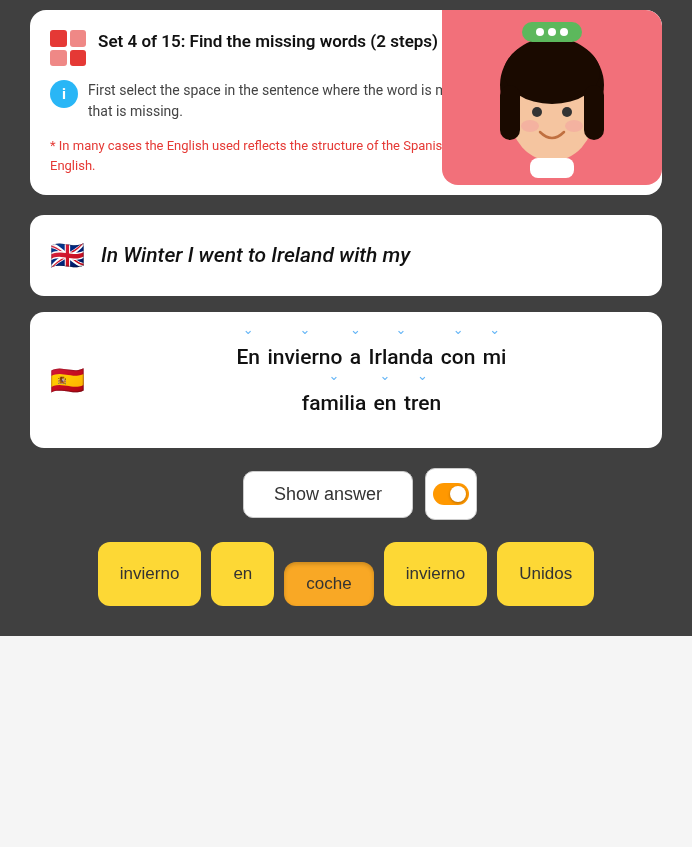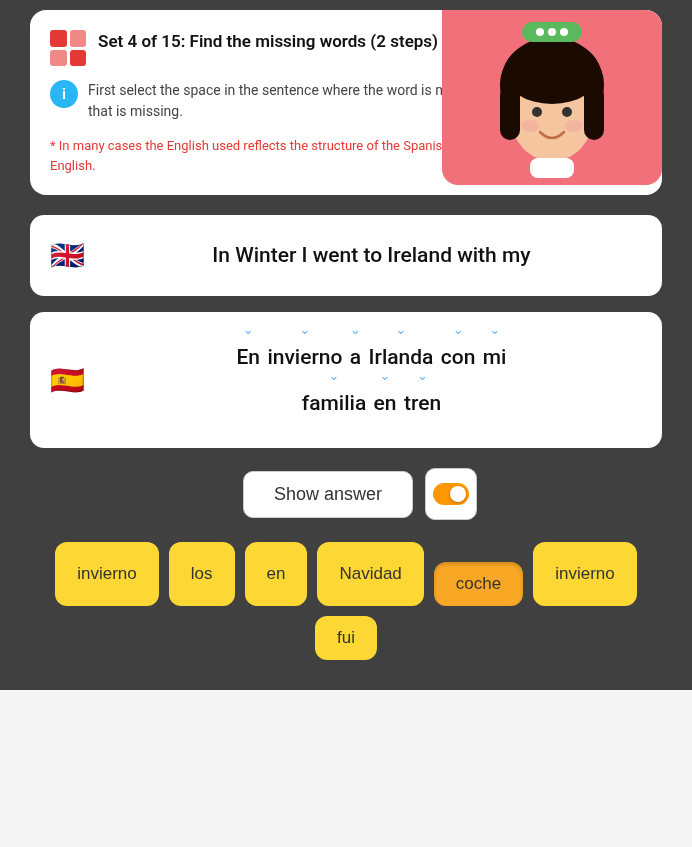--- a/index.html
+++ b/index.html
@@ -137,23 +137,23 @@
 
     .flag {
       font-size: 28px;
       flex-shrink: 0;
     }
 
     .sentence-text {
       font-size: 21px;
       font-weight: 500;
       color: #111;
-      text-align: center;
       flex: 1;
       line-height: 1.5;
+      font-style: italic;
     }
 
     
     .spanish-card {
       background: white;
       border-radius: 14px;
       padding: 22px 20px;
       margin-bottom: 20px;
       display: flex;
       align-items: center;
@@ -369,21 +369,19 @@
     <button class="show-answer-btn">Show answer</button>
     <button class="toggle-btn">
       <div class="toggle-track active">
         <div class="toggle-circle"></div>
       </div>
     </button>
   </div>
 
   <div class="chips-container">
     <button class="chip">invierno</button>
-    <button class="chip">los</button>
     <button class="chip">en</button>
-    <button class="chip">Navidad</button>
     <button class="chip selected">coche</button>
     <button class="chip">invierno</button>
-    <button class="chip">fui</button>
+    <button class="chip">Unidos</button>
   </div>
 
 </div>
 
 </body></html>

